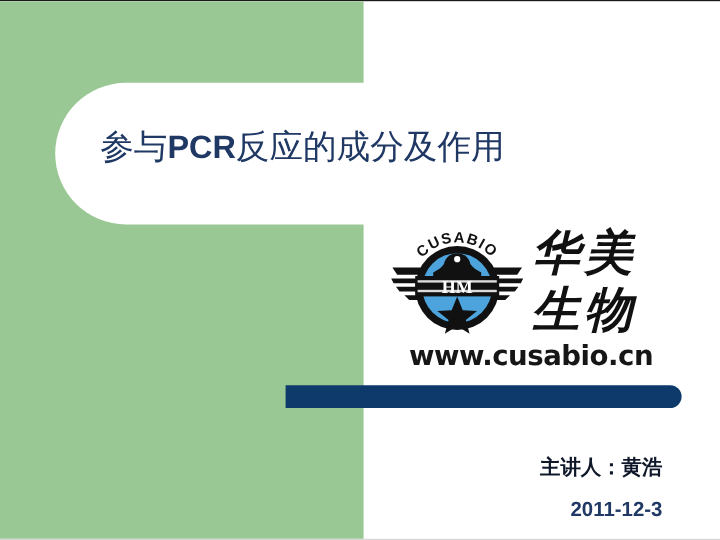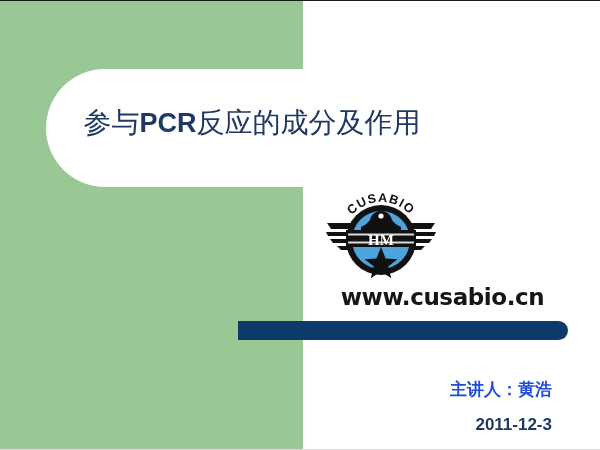--- a/index.html
+++ b/index.html
@@ -120,21 +120,21 @@
     height: 19px;
     background: #0d3a6b;
     border-radius: 0 10px 10px 0;
   }
 
   
   #presenter-line {
     position: absolute;
     right: 48px;
     top: 378px;
-    color: #1d4ed8;
+    color: #0f172a;
     font-size: 17px;
     font-weight: bold;
     line-height: 22px;
     text-align: right;
     white-space: nowrap;
     font-family: "Liberation Serif", "DejaVu Serif", serif;
   }
   #date-line {
     position: absolute;
     right: 48px;
@@ -193,20 +193,22 @@
       <path d="M 56,58 L 60.6,69.5 L 72.5,70.2 L 63.2,77.6 L 66.3,89.2 L 56,82.6 L 45.7,89.2 L 48.8,77.6 L 39.5,70.2 L 51.4,69.5 Z" fill="#111111"></path>
 
       <text x="56" y="55.5" text-anchor="middle" font-family="Liberation Serif, DejaVu Serif, serif" font-size="15" font-weight="bold" fill="#ffffff">HM</text>
 
       <text font-family="Liberation Sans, DejaVu Sans, sans-serif" font-size="12.5" font-weight="bold" fill="#111111" letter-spacing="1.2">
         <textPath href="#arcpath" startOffset="50%" text-anchor="middle">CUSABIO</textPath>
       </text>
     </svg>
 
     <div id="logo-cn-text">
+      <span class="cnrow">华美</span>
+      <span class="cnrow">生物</span>
     </div>
 
     <div id="logo-url">www.cusabio.cn</div>
   </div>
 
   <div id="navy-bar"></div>
 
   <div id="presenter-line">主讲人：黄浩</div>
   <div id="date-line">2011-12-3</div>
 

